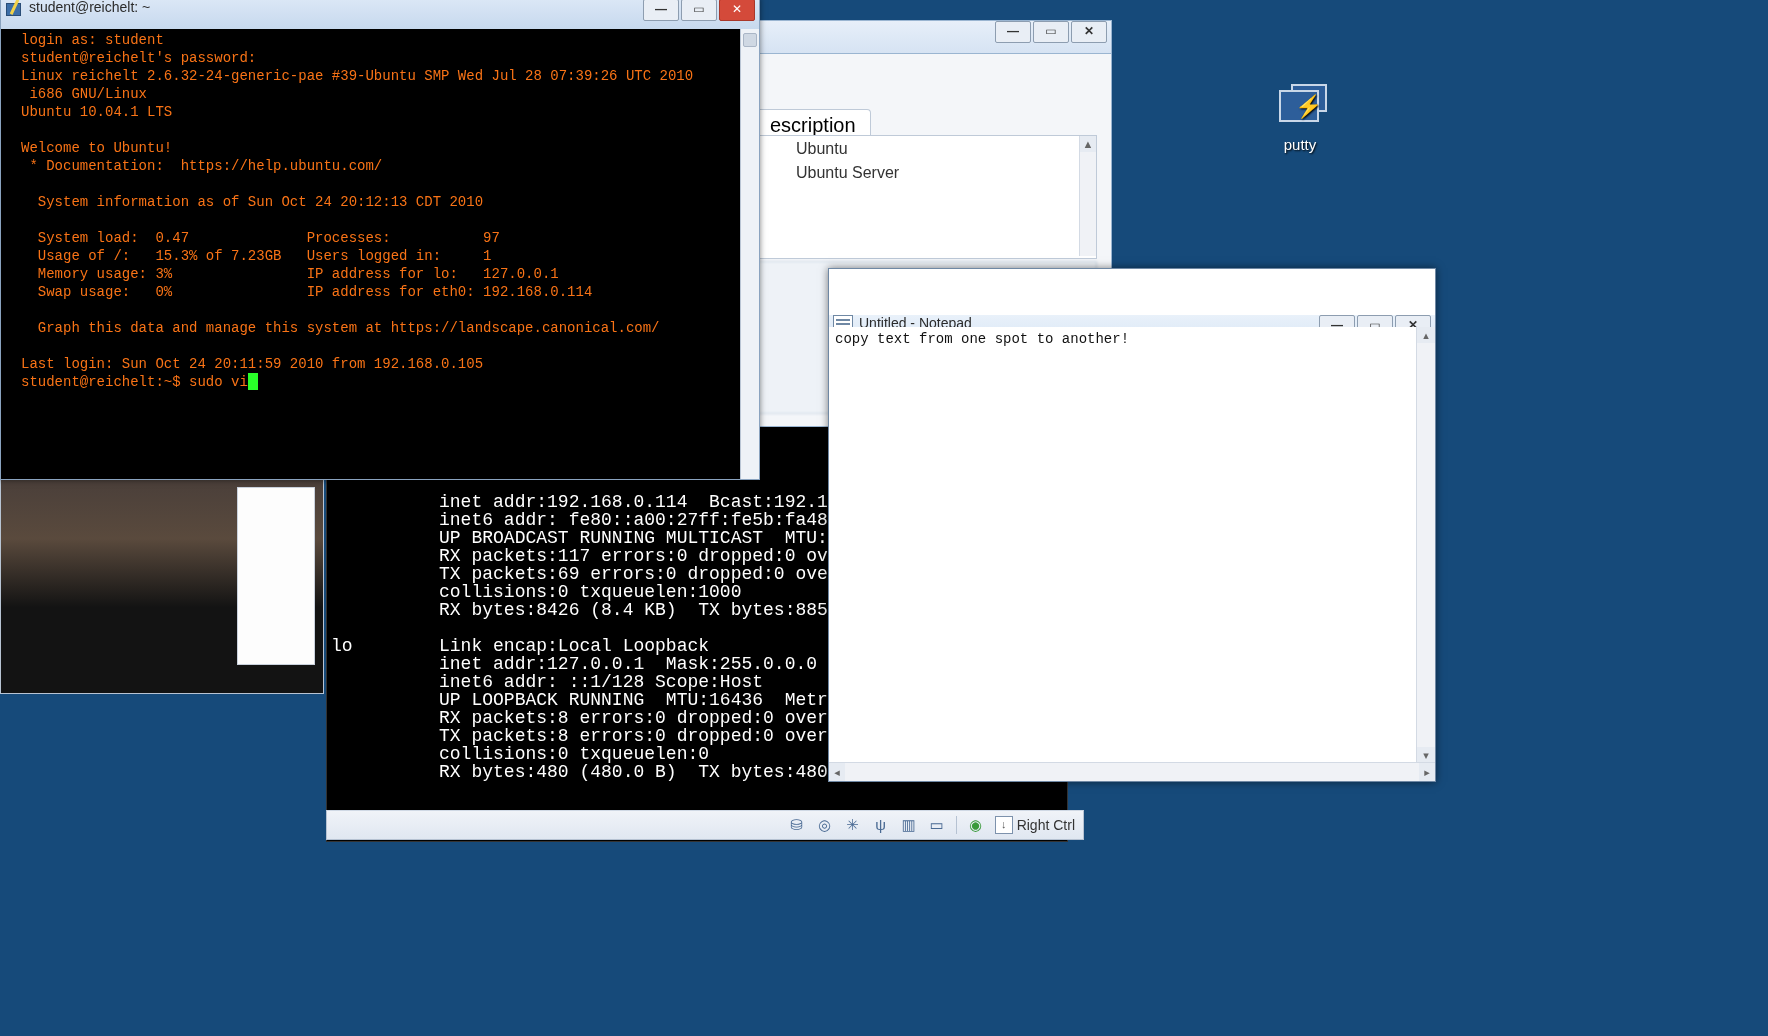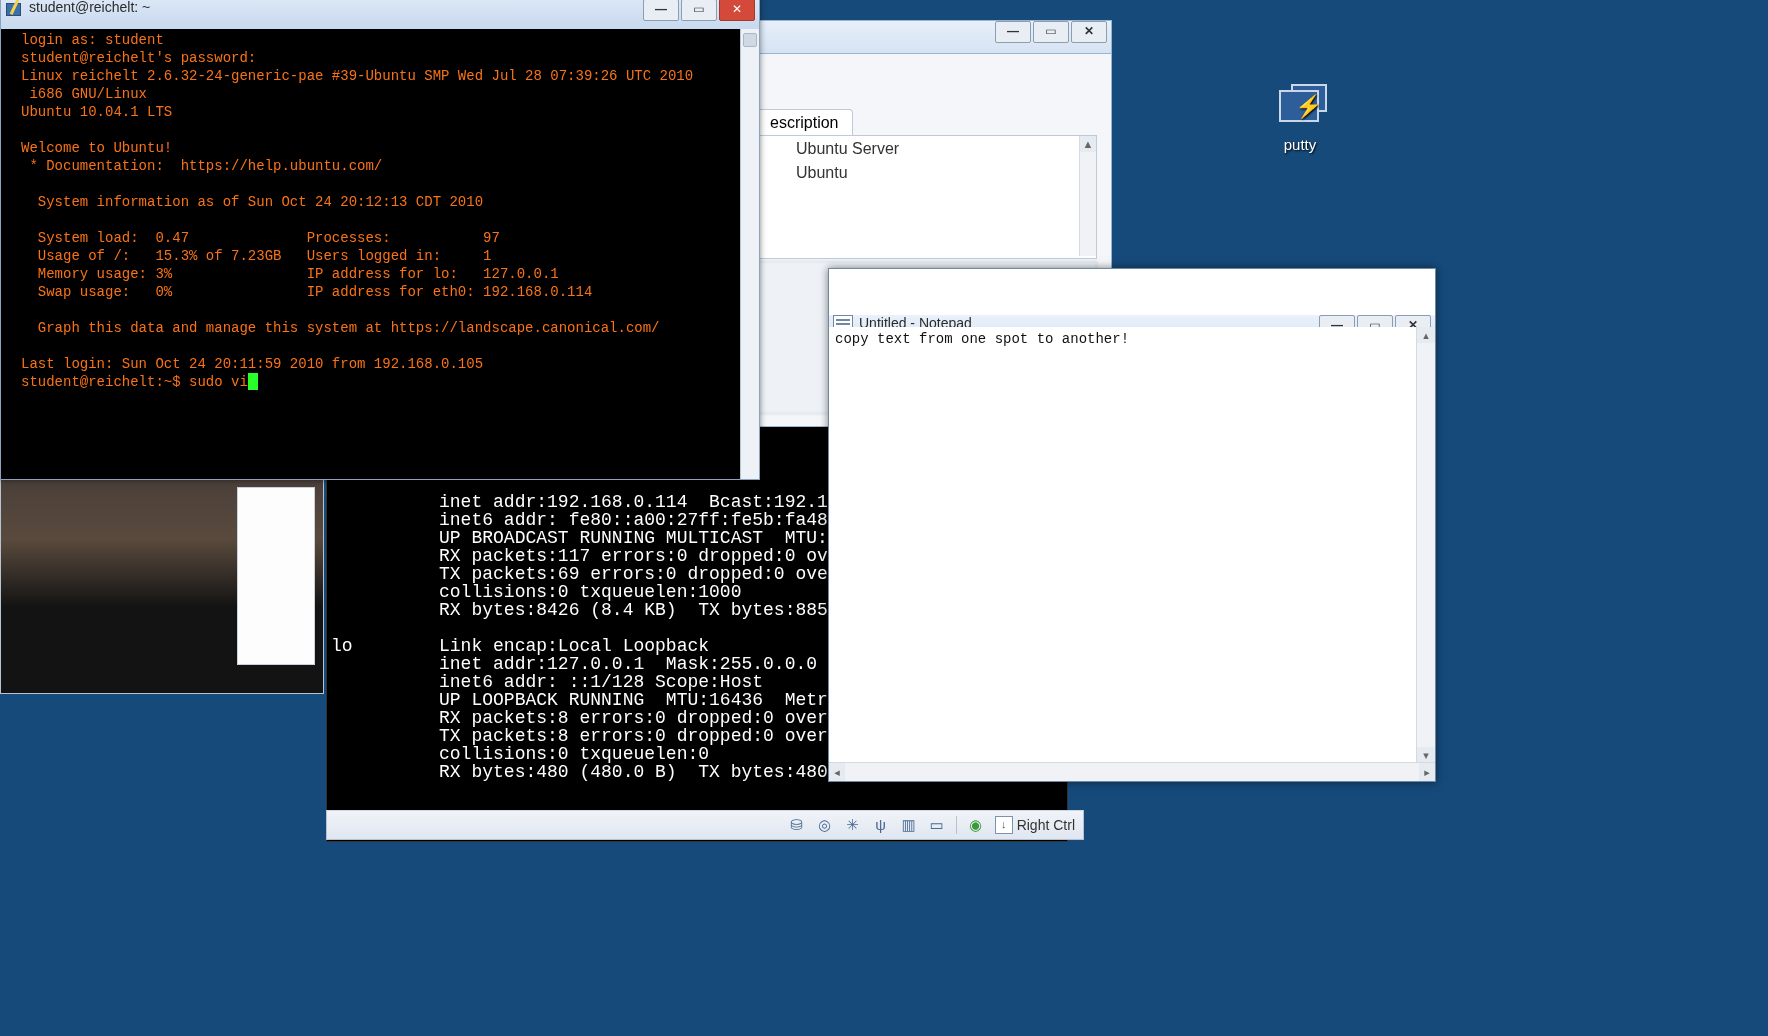--- a/index.html
+++ b/index.html
@@ -144,21 +144,21 @@
     background:#f4f6f9;
     border:1px solid #9ab5d1;
     z-index:20;
   }
   #vbox-win .titlebar{height:32px;background:linear-gradient(#e7eff9,#d6e3f3);}
   #vbox-win .tabs{
     position:absolute; left:304px; top:88px;
     display:flex; gap:0;
   }
   #vbox-win .tab{
-    padding:4px 14px; font-size:16px;
+    padding:4px 14px; font-size:20px;
     background:#fff; border:1px solid #bfcad8; border-bottom:none;
     border-radius:4px 4px 0 0;
   }
   #vbox-win .listpane{
     position:absolute; left:304px; right:14px; top:114px; height:122px;
     background:#fff; border:1px solid #bfcad8;
   }
   #vbox-win .listpane .li{
     padding:4px 10px 2px 40px; font-size:16px; color:#333;
   }
@@ -306,22 +306,22 @@
     <div class="tb-btns">
       <div class="tb-btn min"></div>
       <div class="tb-btn max"></div>
       <div class="tb-btn" style="font-weight:bold">✕</div>
     </div>
   </div>
   <div class="tabs">
     <div class="tab">escription</div>
   </div>
   <div class="listpane">
+    <div class="li">Ubuntu</div>
     <div class="li">Ubuntu Server</div>
-    <div class="li">Ubuntu</div>
   </div>
   <div class="listscroll">
     <div class="arrow">▲</div>
   </div>
   <div class="blurred"></div>
 </div>
 
 <div id="term2">
   <div class="inner-titlebar">
     <div class="blurlabel"></div>

